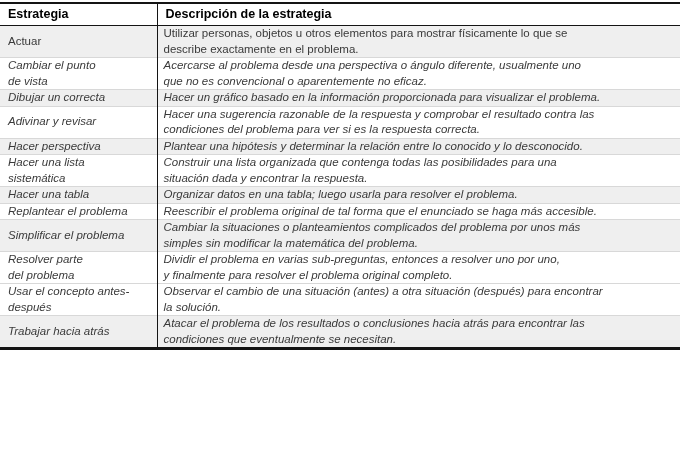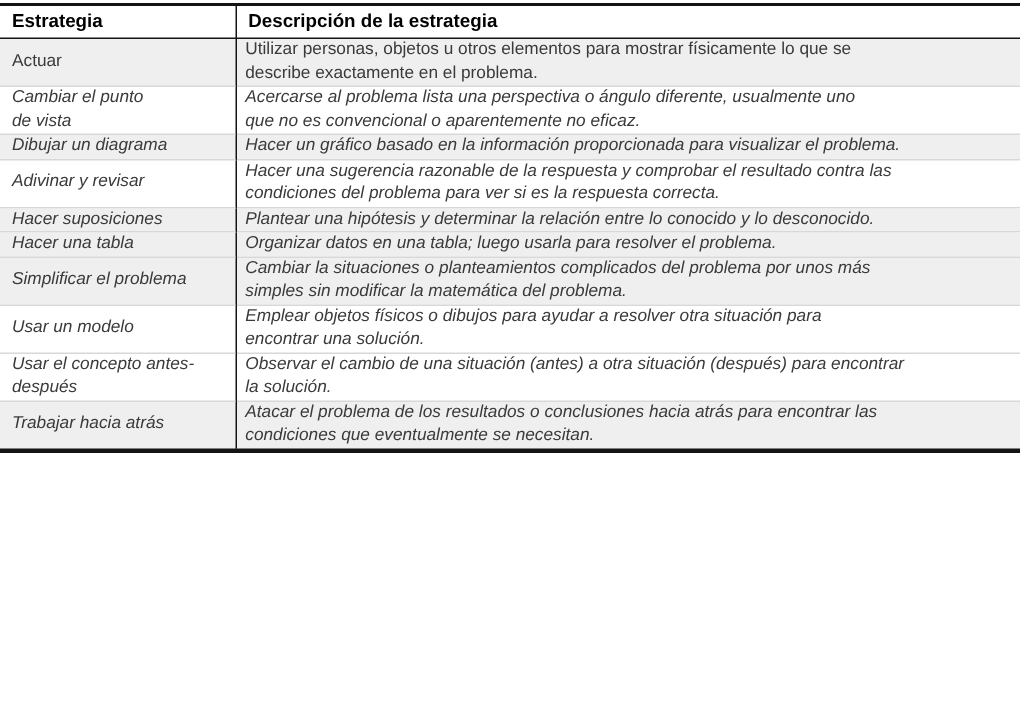--- a/index.html
+++ b/index.html
@@ -87,49 +87,60 @@
     </thead>
     <tbody id="table-body">
         <tr class="shaded">
     <td class="strat">Actuar</td>
     <td class="desc">Utilizar personas, objetos u otros elementos para mostrar físicamente lo que se
 describe exactamente en el problema.</td>
   </tr>
         <tr>
     <td class="strat">Cambiar el punto
 de vista</td>
-    <td class="desc">Acercarse al problema lista una perspectiva o ángulo diferente, usualmente uno
+    <td class="desc">Acercarse al problema desde una perspectiva o ángulo diferente, usualmente uno
 que no es convencional o aparentemente no eficaz.</td>
   </tr>
         <tr class="shaded">
-    <td class="strat">Dibujar un diagrama</td>
+    <td class="strat">Dibujar un correcta</td>
     <td class="desc">Hacer un gráfico basado en la información proporcionada para visualizar el problema.</td>
   </tr>
         <tr>
     <td class="strat">Adivinar y revisar</td>
     <td class="desc">Hacer una sugerencia razonable de la respuesta y comprobar el resultado contra las
 condiciones del problema para ver si es la respuesta correcta.</td>
   </tr>
         <tr class="shaded">
-    <td class="strat">Hacer suposiciones</td>
+    <td class="strat">Hacer perspectiva</td>
     <td class="desc">Plantear una hipótesis y determinar la relación entre lo conocido y lo desconocido.</td>
+  </tr>
+        <tr>
+    <td class="strat">Hacer una lista
+sistemática</td>
+    <td class="desc">Construir una lista organizada que contenga todas las posibilidades para una
+situación dada y encontrar la respuesta.</td>
   </tr>
         <tr class="shaded">
     <td class="strat">Hacer una tabla</td>
     <td class="desc">Organizar datos en una tabla; luego usarla para resolver el problema.</td>
+  </tr>
+        <tr>
+    <td class="strat">Replantear el problema</td>
+    <td class="desc">Reescribir el problema original de tal forma que el enunciado se haga más accesible.</td>
   </tr>
         <tr class="shaded">
     <td class="strat">Simplificar el problema</td>
     <td class="desc">Cambiar la situaciones o planteamientos complicados del problema por unos más
 simples sin modificar la matemática del problema.</td>
   </tr>
         <tr>
-    <td class="strat">Usar un modelo</td>
-    <td class="desc">Emplear objetos físicos o dibujos para ayudar a resolver otra situación para
-encontrar una solución.</td>
+    <td class="strat">Resolver parte
+del problema</td>
+    <td class="desc">Dividir el problema en varias sub-preguntas, entonces a resolver uno por uno,
+y finalmente para resolver el problema original completo.</td>
   </tr>
         <tr>
     <td class="strat">Usar el concepto antes-
 después</td>
     <td class="desc">Observar el cambio de una situación (antes) a otra situación (después) para encontrar
 la solución.</td>
   </tr>
         <tr class="shaded">
     <td class="strat">Trabajar hacia atrás</td>
     <td class="desc">Atacar el problema de los resultados o conclusiones hacia atrás para encontrar las

